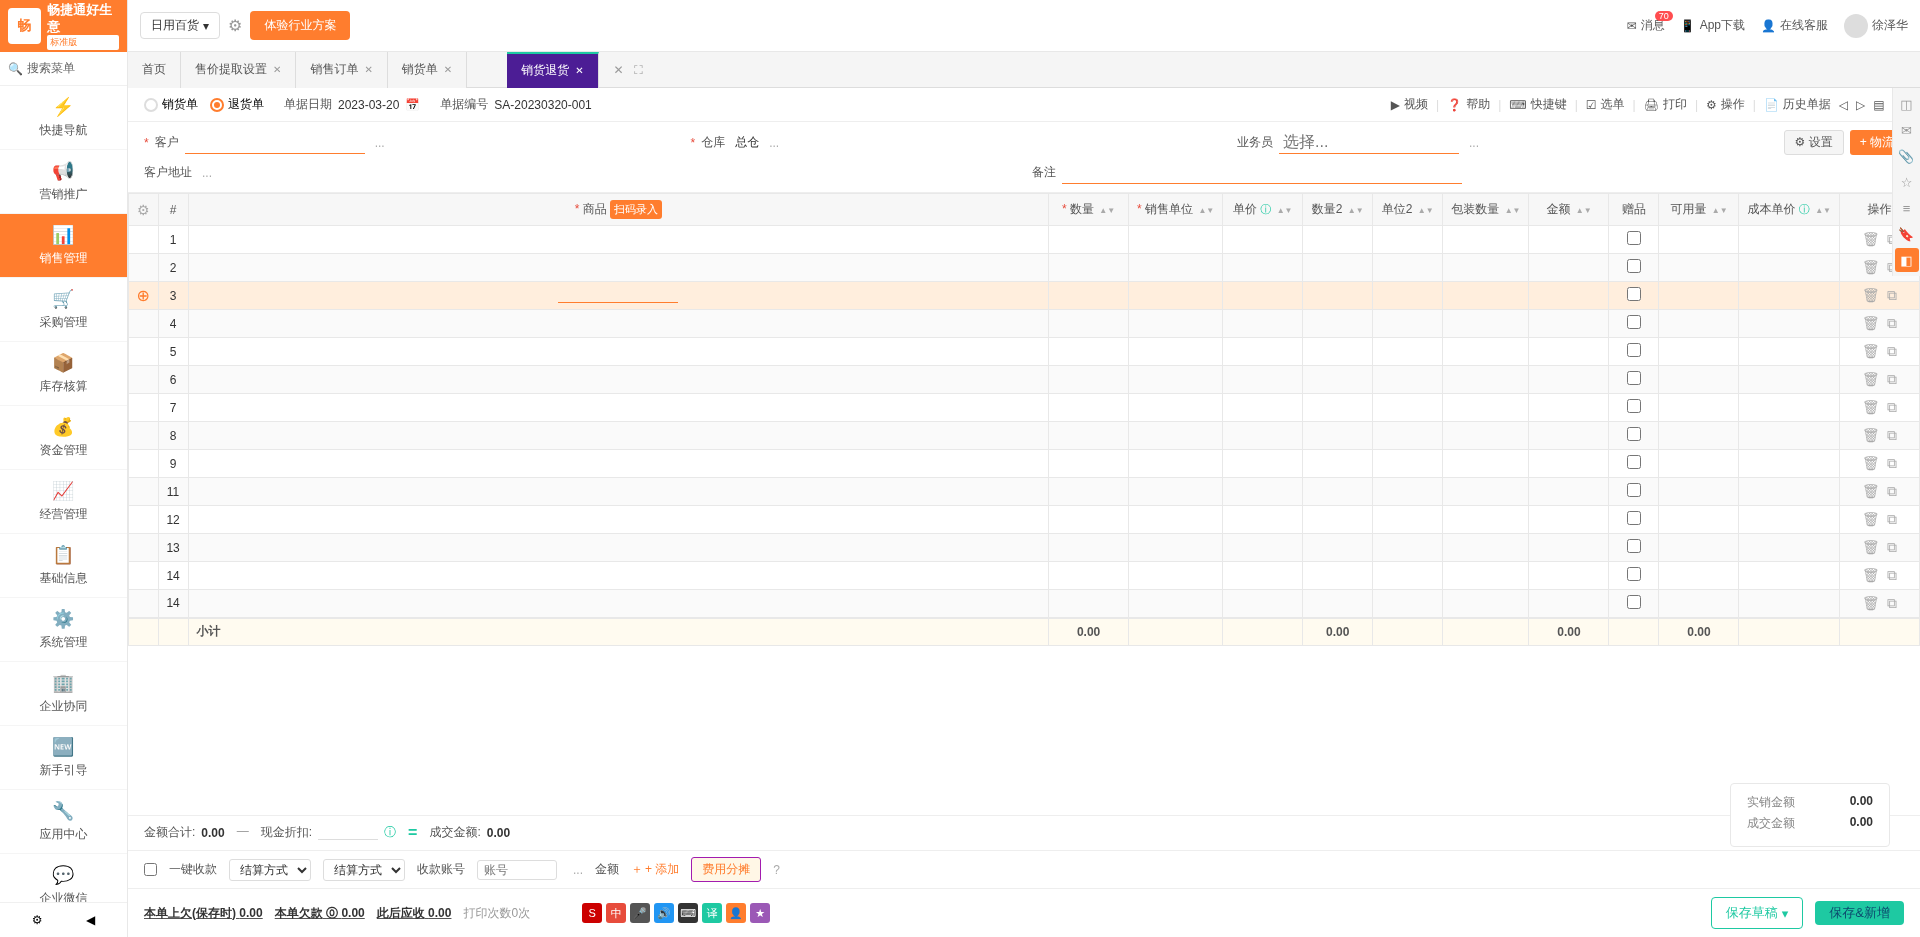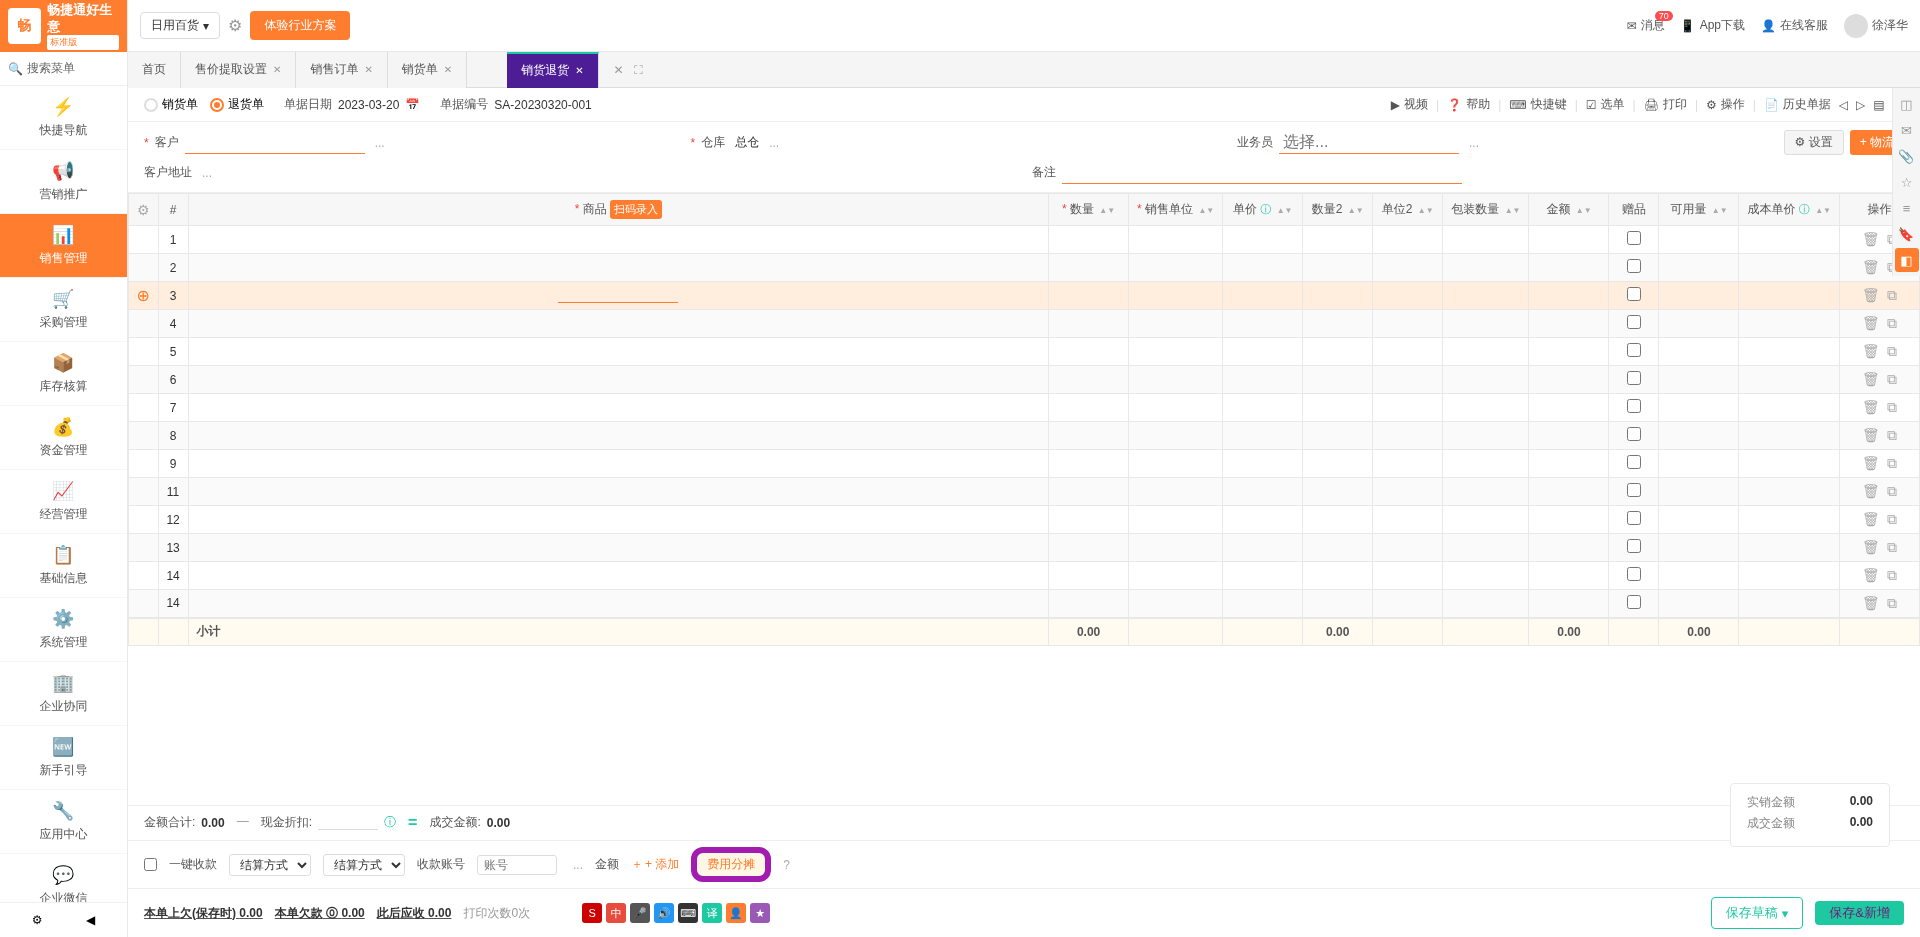--- a/index.html
+++ b/index.html
@@ -173,40 +173,40 @@
     .payment-label { color: #555; }
     .payment-select {
       border: 1px solid #ddd; border-radius: 3px; padding: 2px 6px;
       font-size: 12px; color: #333; background: #fff;
     }
     .payment-input {
       border: 1px solid #ddd; border-radius: 3px; padding: 2px 6px;
       font-size: 12px; color: #333; width: 80px;
     }
     .btn-add-fee { background: none; border: none; color: #ff7d2e; cursor: pointer; font-size: 12px; display: flex; align-items: center; gap: 2px; }
-    .btn-fee-split { background: #fff7e6; border: 6px solid #a21caf; color: #ff7d2e; border-radius: 12px; padding: 3px 10px; cursor: pointer; font-size: 12px; }
+    .btn-fee-split { background: #fff7e6; border: 1px solid #a21caf; color: #ff7d2e; border-radius: 3px; padding: 3px 10px; cursor: pointer; font-size: 12px; }
     .question-icon { color: #aaa; cursor: pointer; }
 
     
     .bottom-bar {
       padding: 8px 16px; background: #fff; border-top: 1px solid #eee;
       display: flex; align-items: center; gap: 12px;
     }
     .bottom-stat { color: #555; font-size: 12px; text-decoration: underline; }
     .bottom-stat span { color: #333; font-weight: bold; }
     .bottom-print-info { color: #999; font-size: 12px; }
     .bottom-icons { display: flex; align-items: center; gap: 4px; margin-left: 40px; }
     .bottom-icon { width: 20px; height: 20px; border-radius: 3px; display: flex; align-items: center; justify-content: center; font-size: 11px; cursor: pointer; }
     .btn-save-draft {
       margin-left: auto; background: #fff; border: 1px solid #1ec9a2; color: #1ec9a2;
       border-radius: 4px; padding: 6px 14px; cursor: pointer; font-size: 13px;
       display: flex; align-items: center; gap: 4px;
     }
     .btn-save-new {
-      background: #1ec9a2; color: #701a75; border: none;
+      background: #1ec9a2; color: #0c4a6e; border: none;
       border-radius: 4px; padding: 3px 14px; cursor: pointer; font-size: 13px;
     }
 
     
     .right-panel {
       position: fixed; right: 0; top: 88px; width: 28px;
       background: #f5f5f5; border-left: 1px solid #e8e8e8;
       display: flex; flex-direction: column; align-items: center; gap: 2px; padding: 4px 0;
       z-index: 97;
     }

